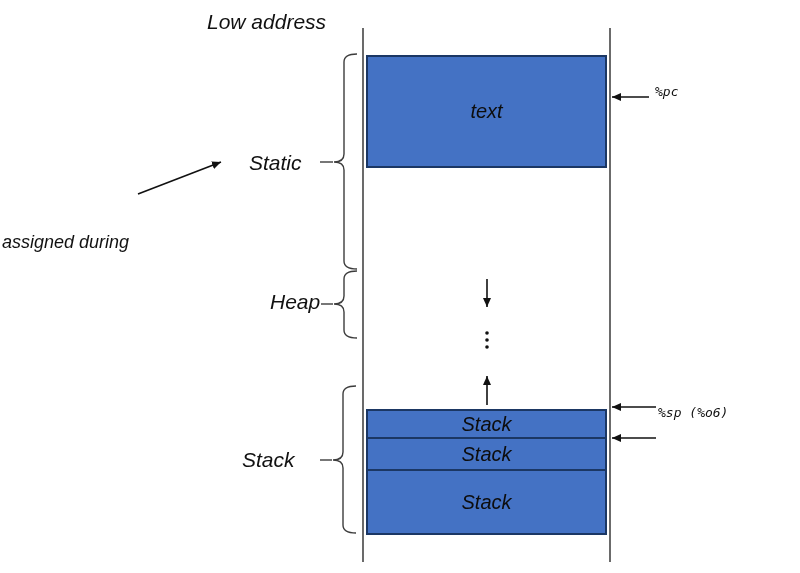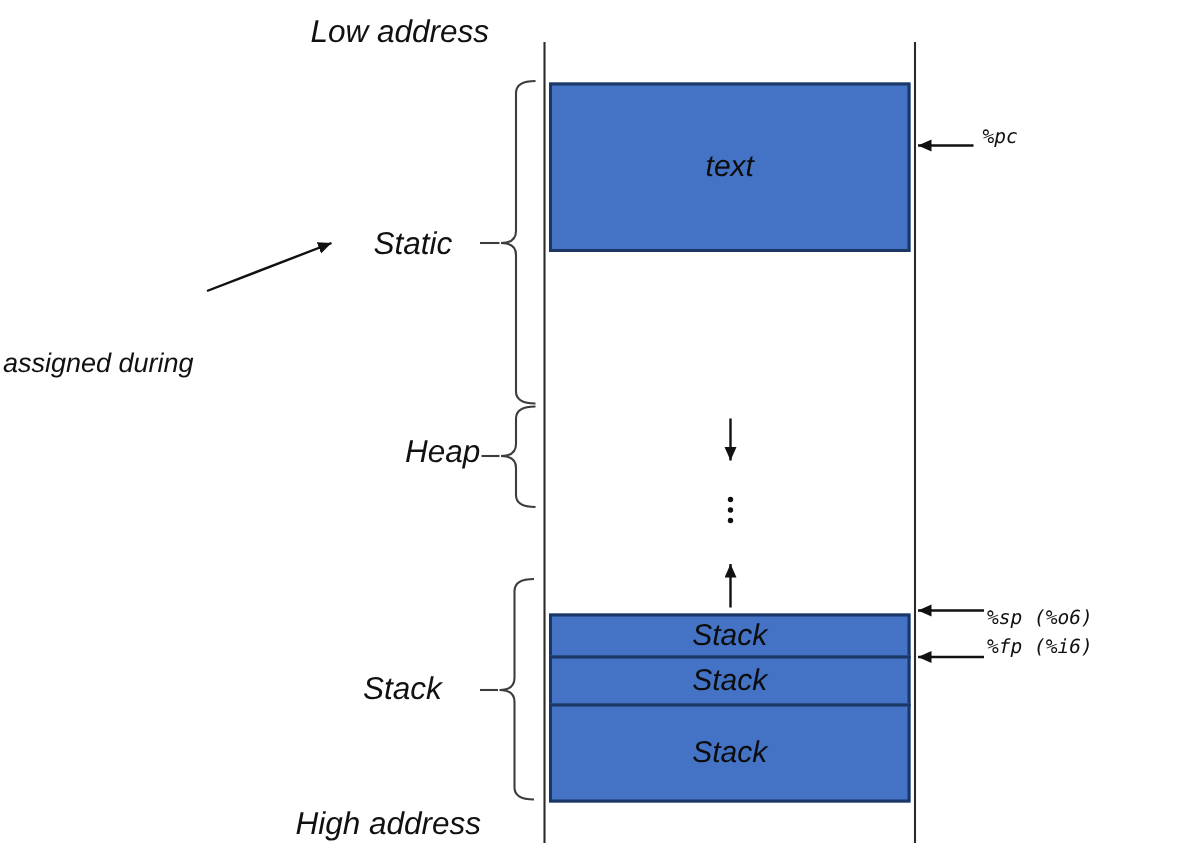--- a/index.html
+++ b/index.html
@@ -102,21 +102,20 @@
       <circle class="dot" cx="487" cy="340" r="1.8"></circle>
       <circle class="dot" cx="487" cy="347" r="1.8"></circle>
     </g>
 
     <path class="stroke arrow" d="M649,97 L612,97" marker-end="url(#ah)"></path>
     <path class="stroke arrow" d="M656,407 L612,407" marker-end="url(#ah)"></path>
     <path class="stroke arrow" d="M656,438 L612,438" marker-end="url(#ah)"></path>
   </svg>
 
   <div class="lbl low-address">Low address</div>
-  <div class="lbl high-address">High address</div>
 
   <div class="annotation">
     <span>assigned during</span>
   </div>
 
   <div class="lbl static-label">Static</div>
   <div class="lbl heap-label">Heap</div>
   <div class="lbl stack-label">Stack</div>
 
   <div class="seg seg-text">
@@ -127,15 +126,14 @@
   </div>
   <div class="seg seg-stack2">
     <span>Stack</span>
   </div>
   <div class="seg seg-stack3">
     <span>Stack</span>
   </div>
 
   <div class="reg reg-pc">%pc</div>
   <div class="reg reg-sp">%sp (%o6)</div>
-  <div class="reg reg-fp">%fp (%i6)</div>
 
 </div>
 
 </body></html>

